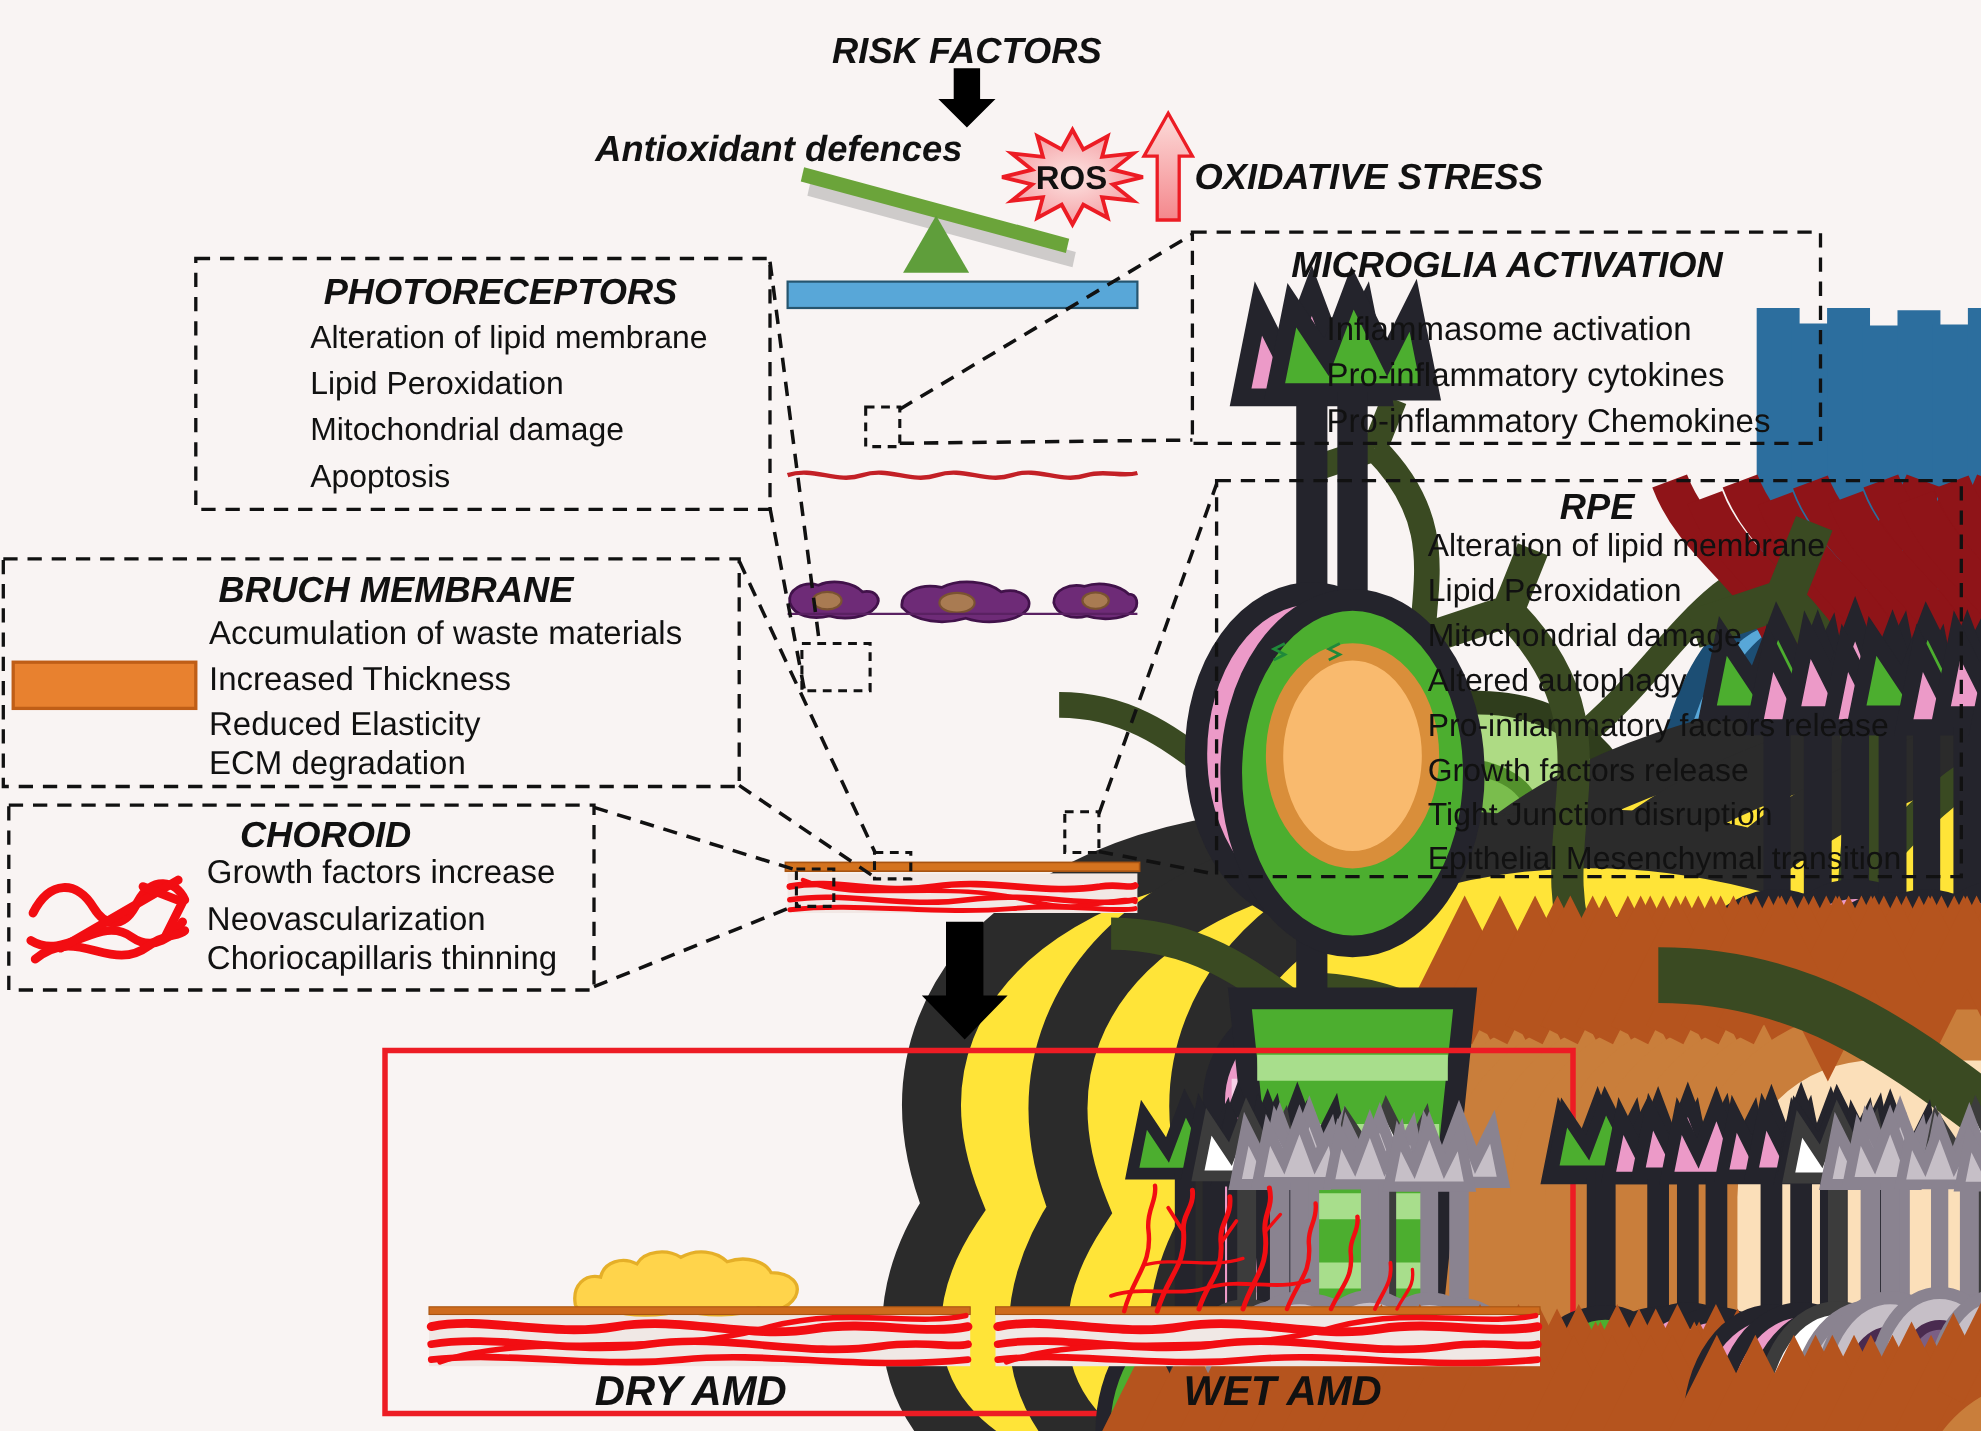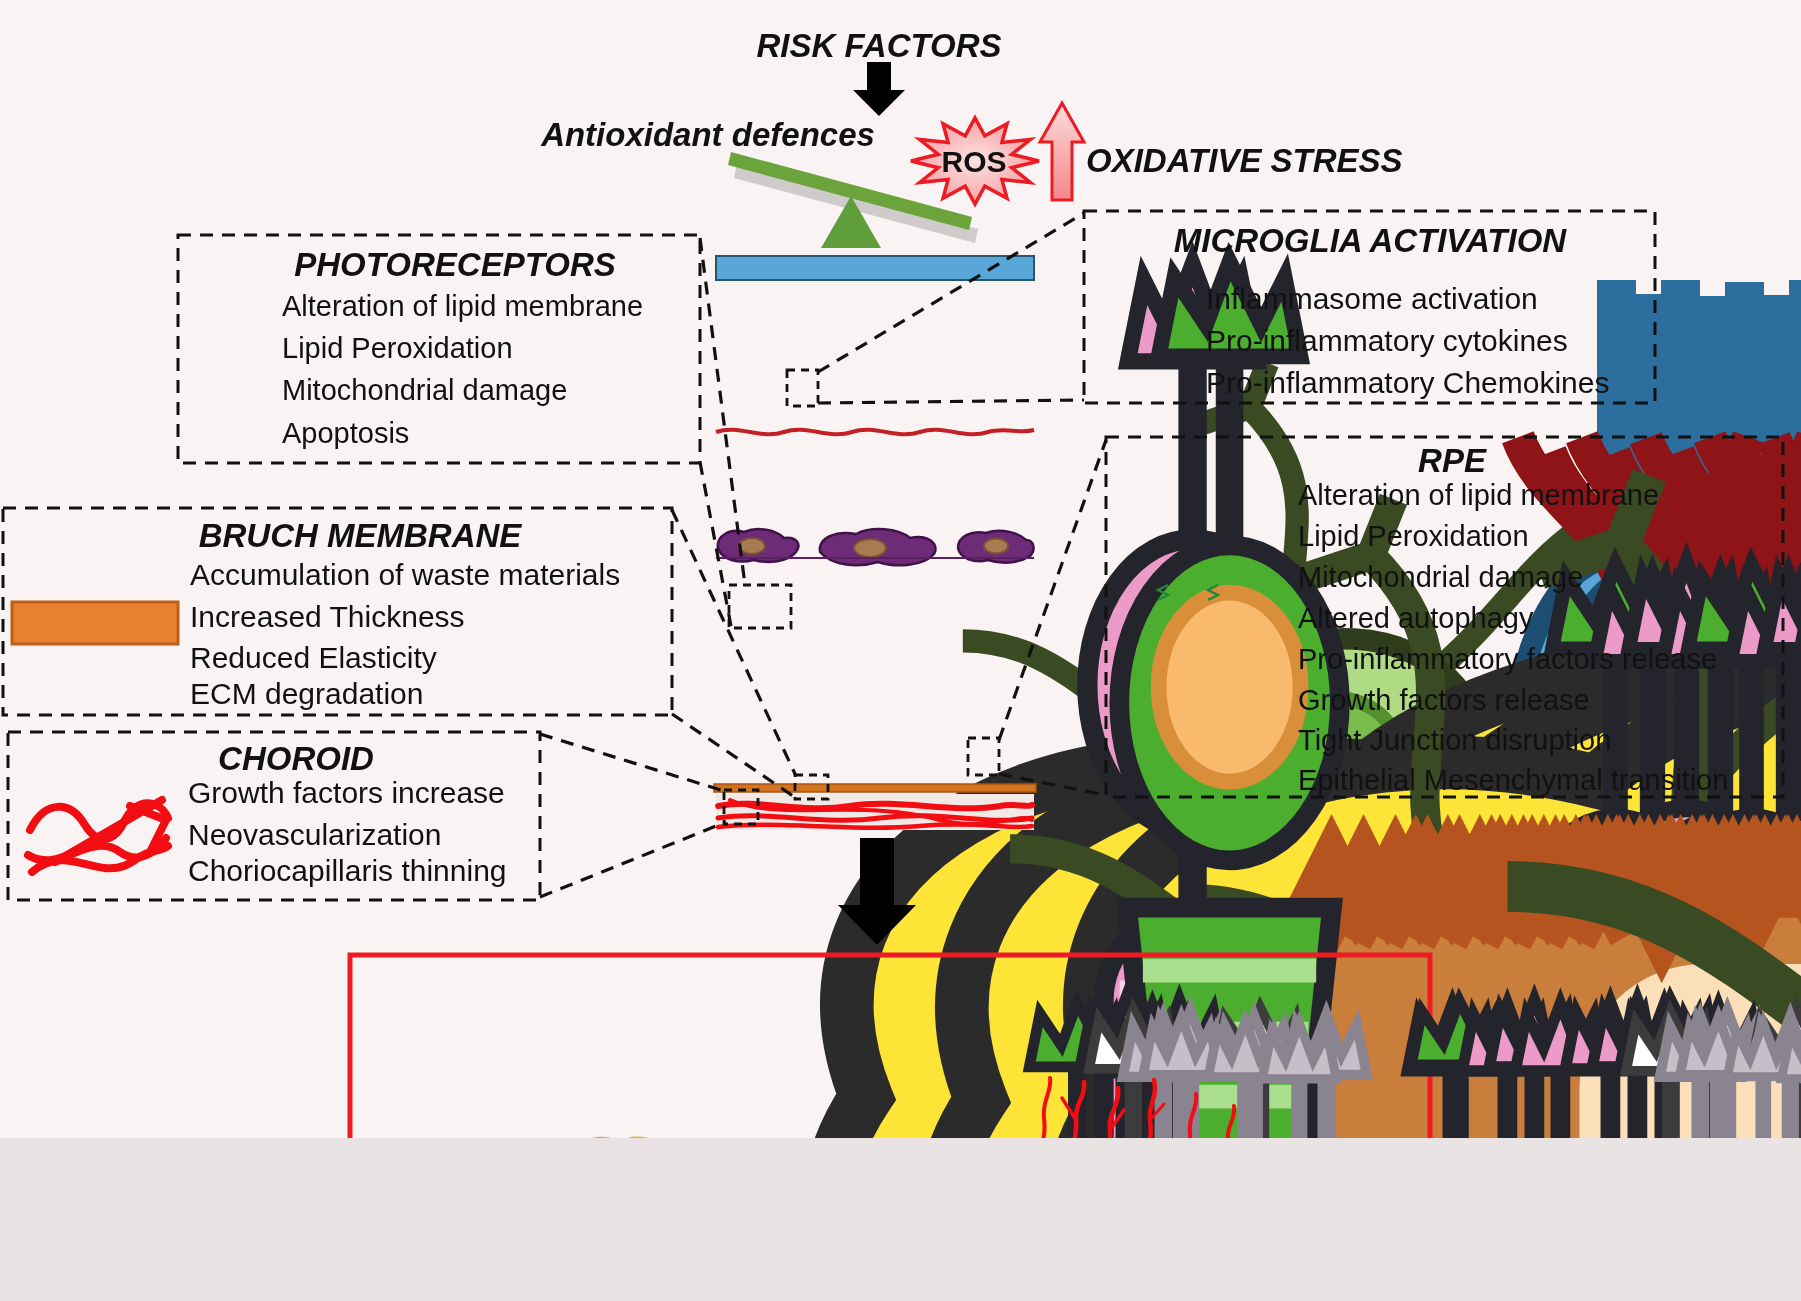--- a/index.html
+++ b/index.html
@@ -1,16 +1,16 @@
 <!DOCTYPE html>
 <html><head>
 <meta charset="utf-8">
 <style>
   html,body{margin:0;padding:0;background:#e9e4e3;}
-  .canvas{position:relative;width:1801px;height:1138px;background:#F9F4F3;overflow:hidden;
+  .canvas{position:relative;width:1801px;height:1301px;background:#F9F4F3;overflow:hidden;
           font-family:"Liberation Sans",sans-serif;}
   svg{display:block}
   text{font-family:"Liberation Sans",sans-serif;fill:#111;}
   .title{font-weight:bold;font-style:italic;font-size:33px;}
   .big-title{font-weight:bold;font-style:italic;font-size:33px;}
   .item{font-size:30px;}
   .item-sm{font-size:29px;}
   .ros-label{font-weight:bold;font-size:30px;}
   .amd-label{font-weight:bold;font-style:italic;font-size:38px;}
   .dash-box{fill:none;stroke:#111;stroke-width:3;stroke-dasharray:13 9;}

